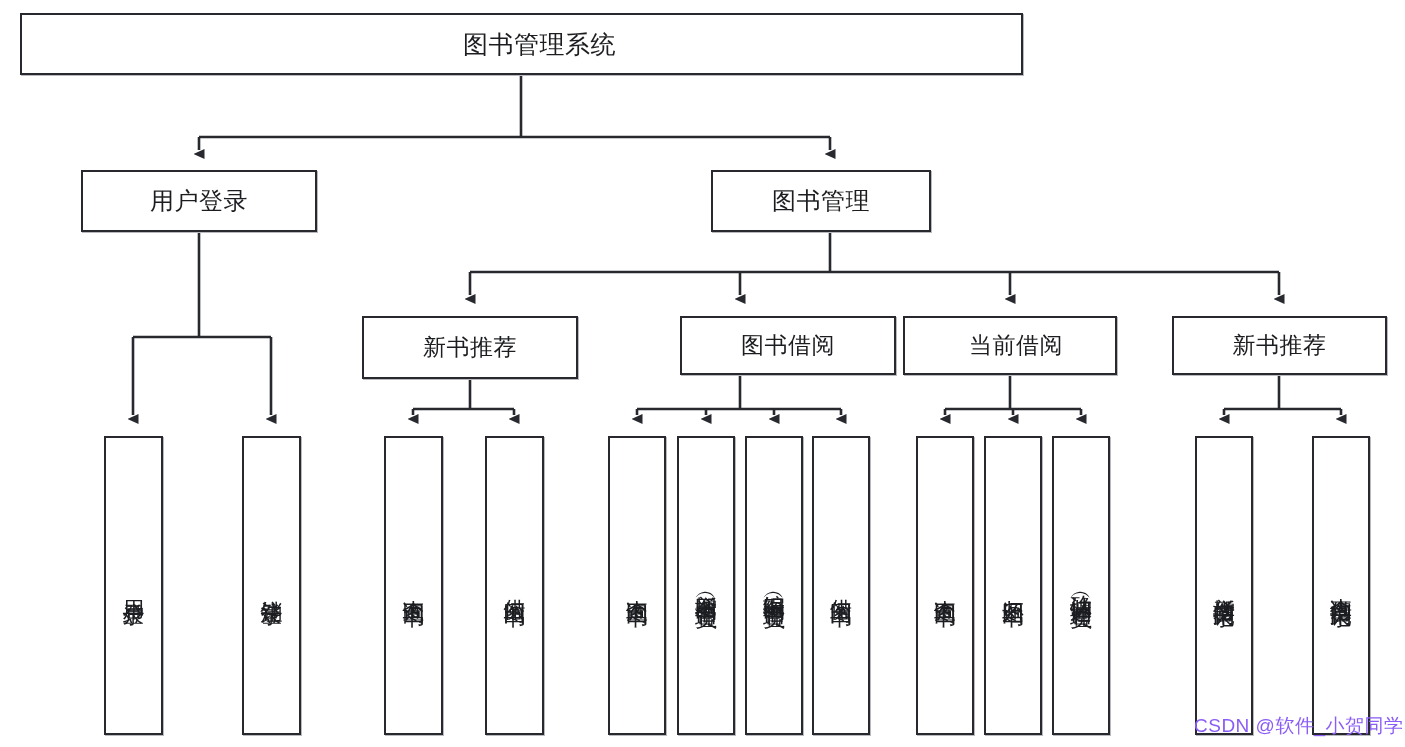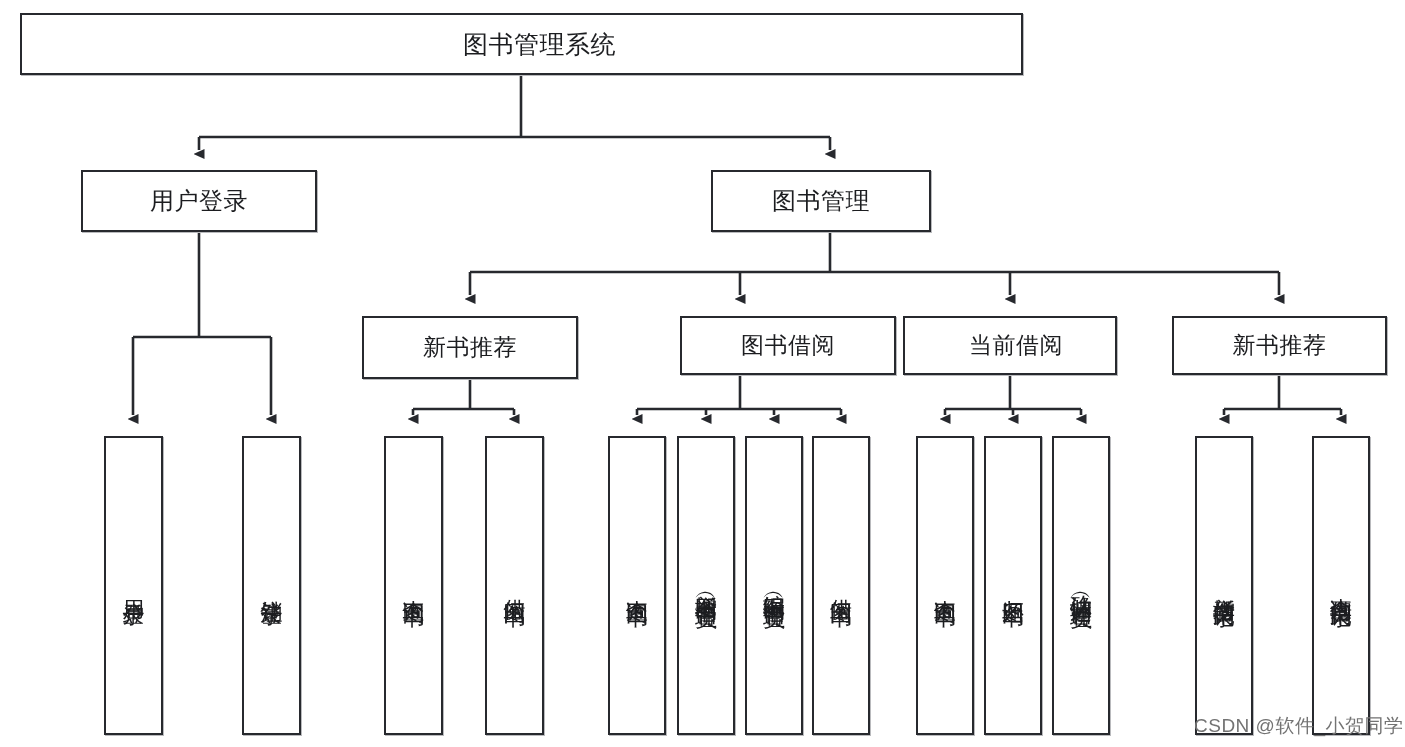--- a/index.html
+++ b/index.html
@@ -45,21 +45,21 @@
     text-orientation: upright;
     letter-spacing: 2px;
     line-height: 1.0;
   }
   .root .node-label { font-size: 25px; }
   .lvl2 .node-label { font-size: 24px; }
   .lvl3 .node-label { font-size: 23px; }
   .leaf .node-label { font-size: 22px; }
   .watermark {
     position: absolute;
-    color: #737373;
+    color: #8b5cf6;
     font-size: 19px;
     white-space: nowrap;
     letter-spacing: 0.5px;
     pointer-events: none;
   }
 </style>
 </head>
 <body>
 
 <div id="canvas">

